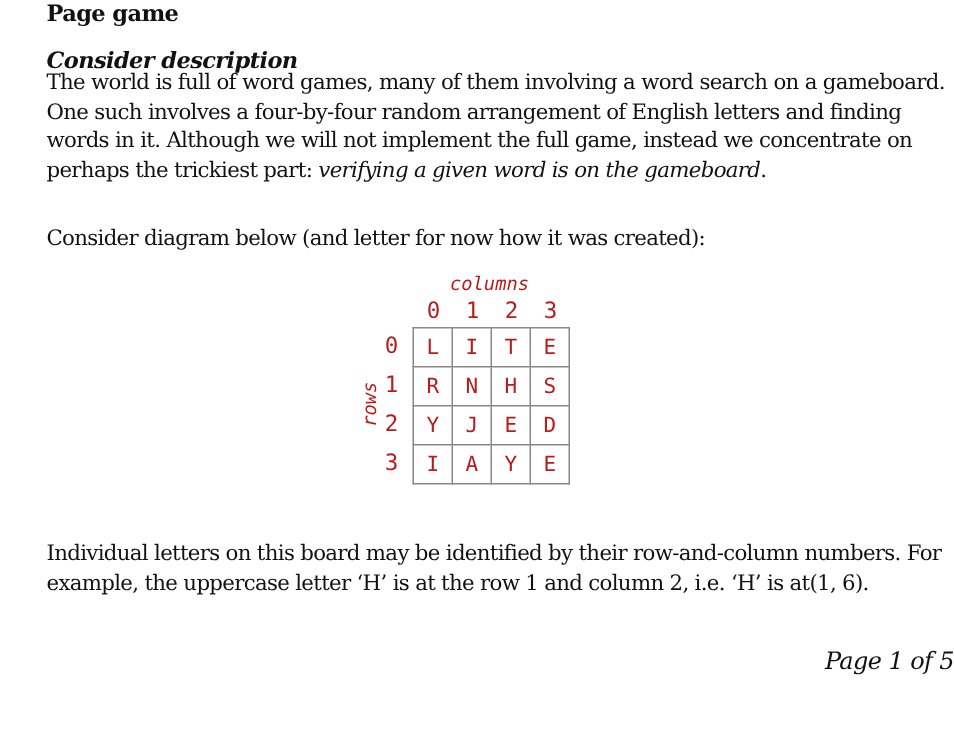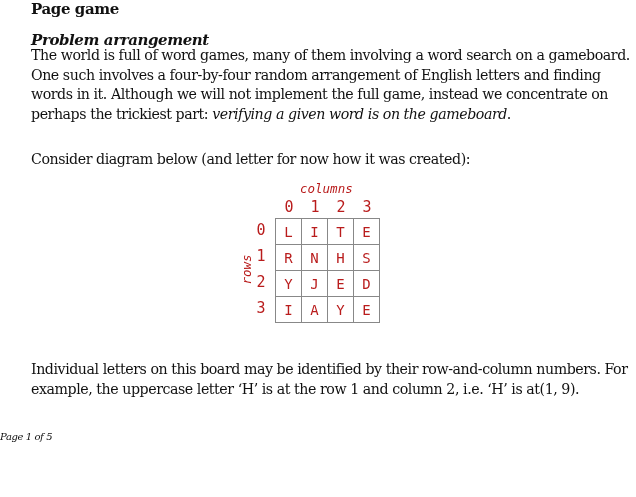--- a/index.html
+++ b/index.html
@@ -11,27 +11,27 @@
   .p2 { top:150px; }
   .p3 { top:360px; }
   .em { font-style:italic; }
   .diagram { position:absolute; left:0; top:0; width:636px; height:340px; font-family:"DejaVu Sans Mono", "Liberation Mono", monospace; color:#b91c1c;padding-left:16px; }
   .col-title { position:absolute; left:300px; top:181px; font-size:12.5px; font-style:italic; }
   .col-hdr { position:absolute; top:198px; font-size:15px; width:26px; text-align:center; }
   .row-hdr { position:absolute; left:252px; font-size:15px; width:18px; text-align:center; }
   .rows-title { position:absolute; left:226px; top:262px; font-size:12.5px; font-style:italic; transform:rotate(-90deg); transform-origin:center; width:40px; text-align:center; }
   .grid { position:absolute; left:275px; top:218px; border-collapse:collapse; }
   .grid td { width:25px; height:25px; border:1px solid #888; text-align:center; vertical-align:middle; font-size:14px; padding:0; }
-  .footer { position:absolute; left:0; width:636px; top:431px; text-align:left; font-family:"DejaVu Serif", serif; font-style:italic; font-size:10px; letter-spacing:-0.4px; }
+  .footer { position:absolute; left:0; width:636px; top:431px; text-align:right; font-family:"DejaVu Serif", serif; font-style:italic; font-size:16px; letter-spacing:-0.4px; }
 </style>
 </head>
 <body>
 
 <div class="h1">Page game</div>
-<div class="h2">Problem arrangement</div>
+<div class="h2">Consider description</div>
 
 <div class="para p1"><span>The world is full of word games, many of them involving a word search on a gameboard. One such involves a four-by-four random arrangement of English letters and finding words in it. Although we will not implement the full game, instead we concentrate on perhaps the trickiest part: </span><span class="em">verifying a given word is on the gameboard</span><span>.</span></div>
 
 <div class="para p2">Consider diagram below (and letter for now how it was created):</div>
 
 <div class="diagram">
   <div class="col-title">columns</div>
   <div class="col-hdr" style="left:276px">0</div>
   <div class="col-hdr" style="left:302px">1</div>
   <div class="col-hdr" style="left:328px">2</div>
@@ -66,15 +66,15 @@
     <tr>
       <td>I</td>
       <td>A</td>
       <td>Y</td>
       <td>E</td>
     </tr>
   </tbody>
     </table>
 </div>
 
-<div class="para p3">Individual letters on this board may be identified by their row-and-column numbers. For example, the uppercase letter ‘H’ is at the row 1 and column 2, i.e. ‘H’ is at(1, 9).</div>
+<div class="para p3">Individual letters on this board may be identified by their row-and-column numbers. For example, the uppercase letter ‘H’ is at the row 1 and column 2, i.e. ‘H’ is at(1, 6).</div>
 
 <div class="footer">Page 1 of 5</div>
 
 </body></html>

